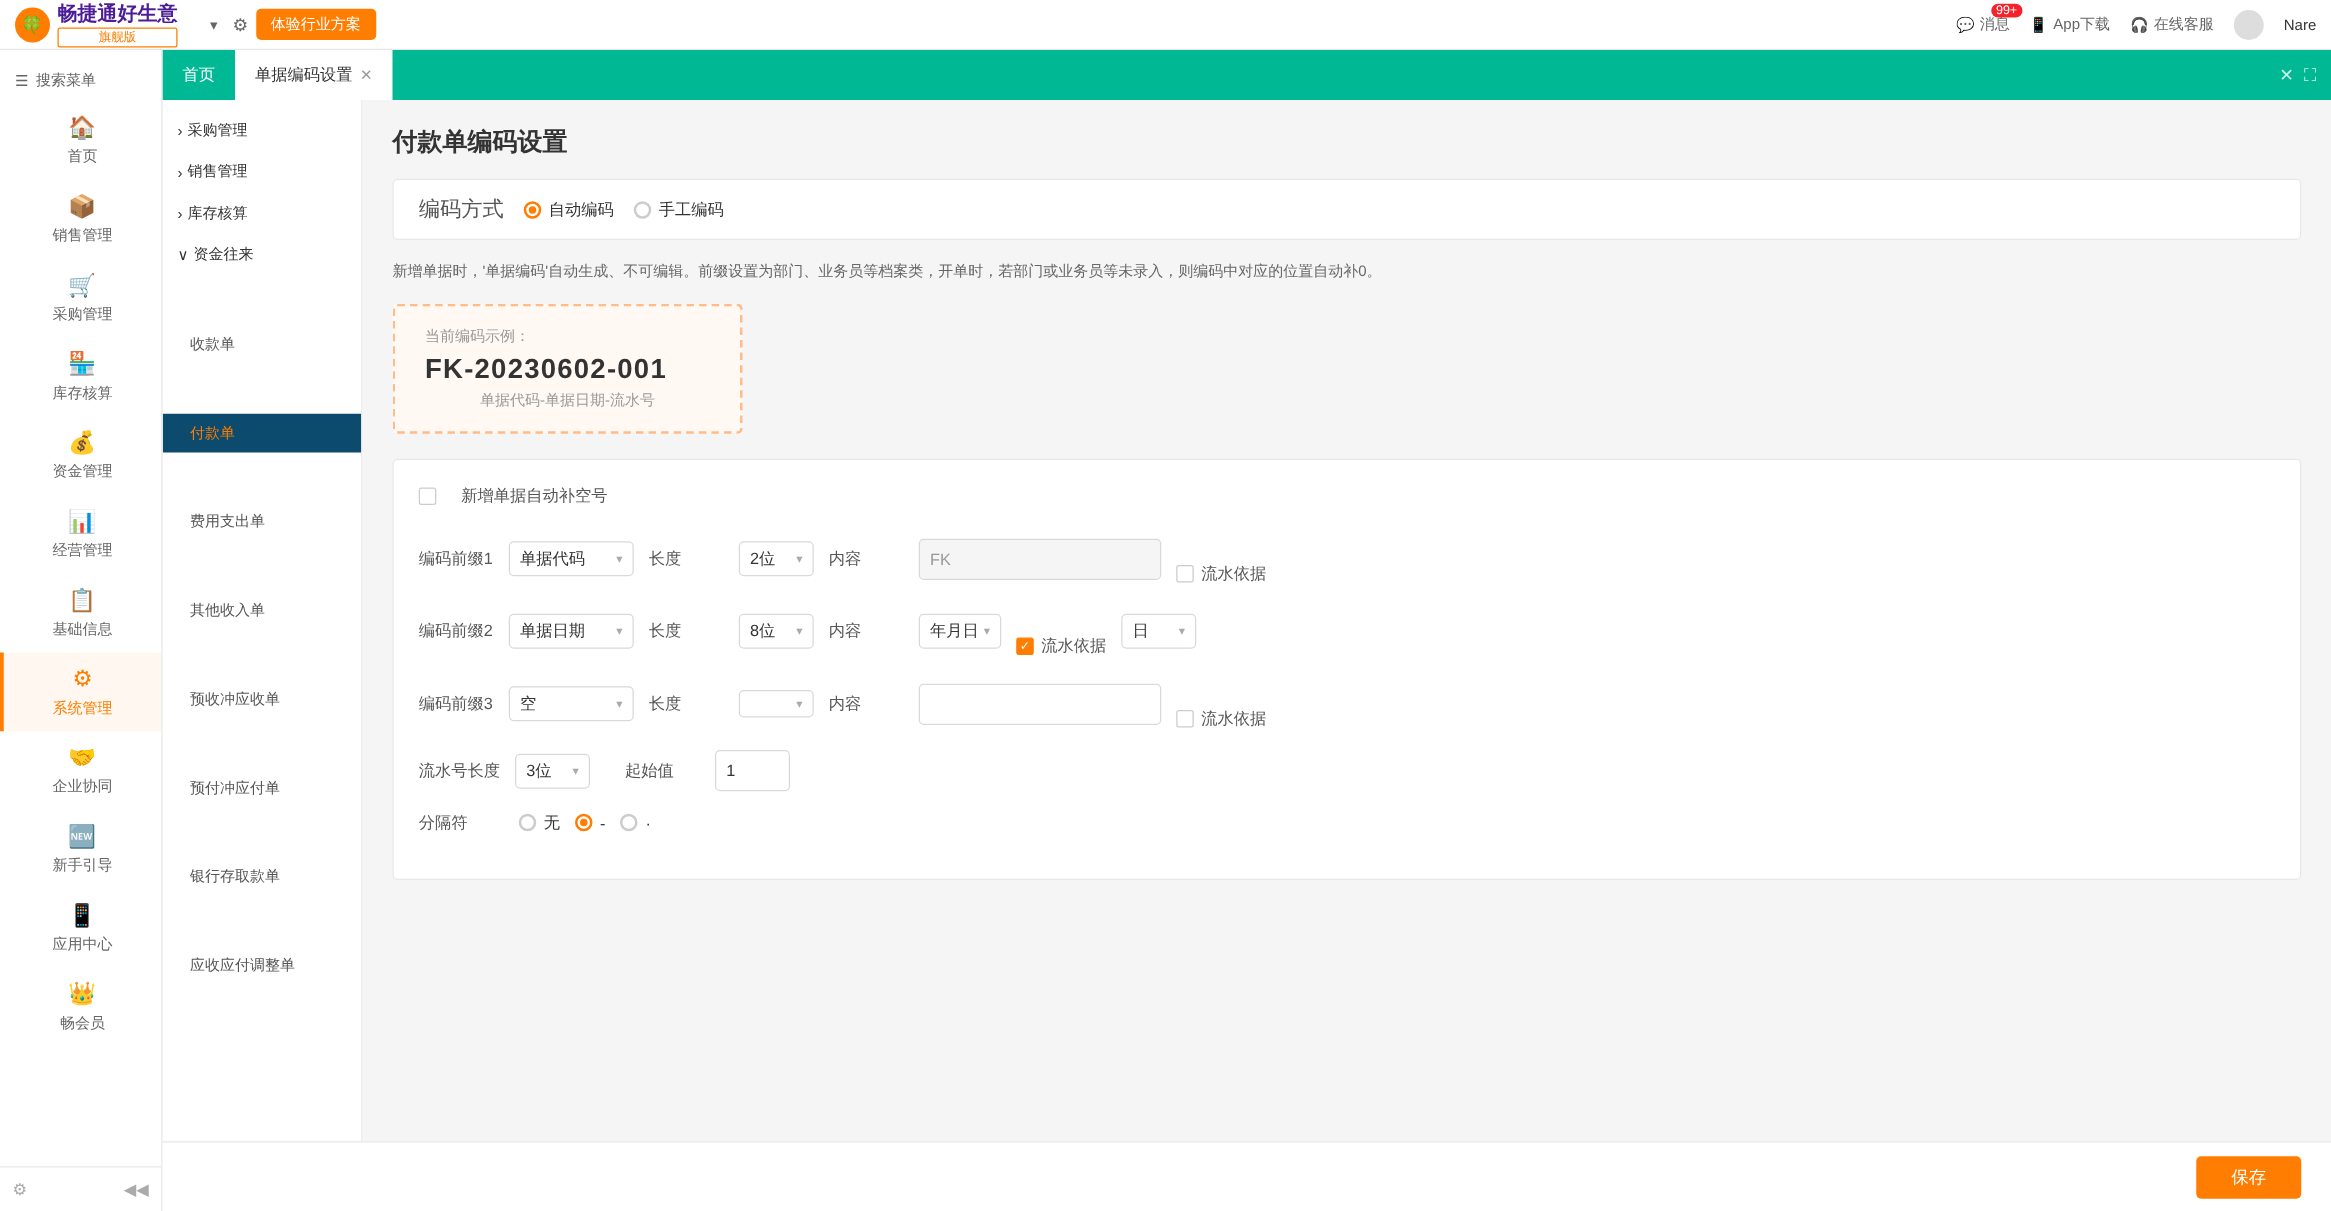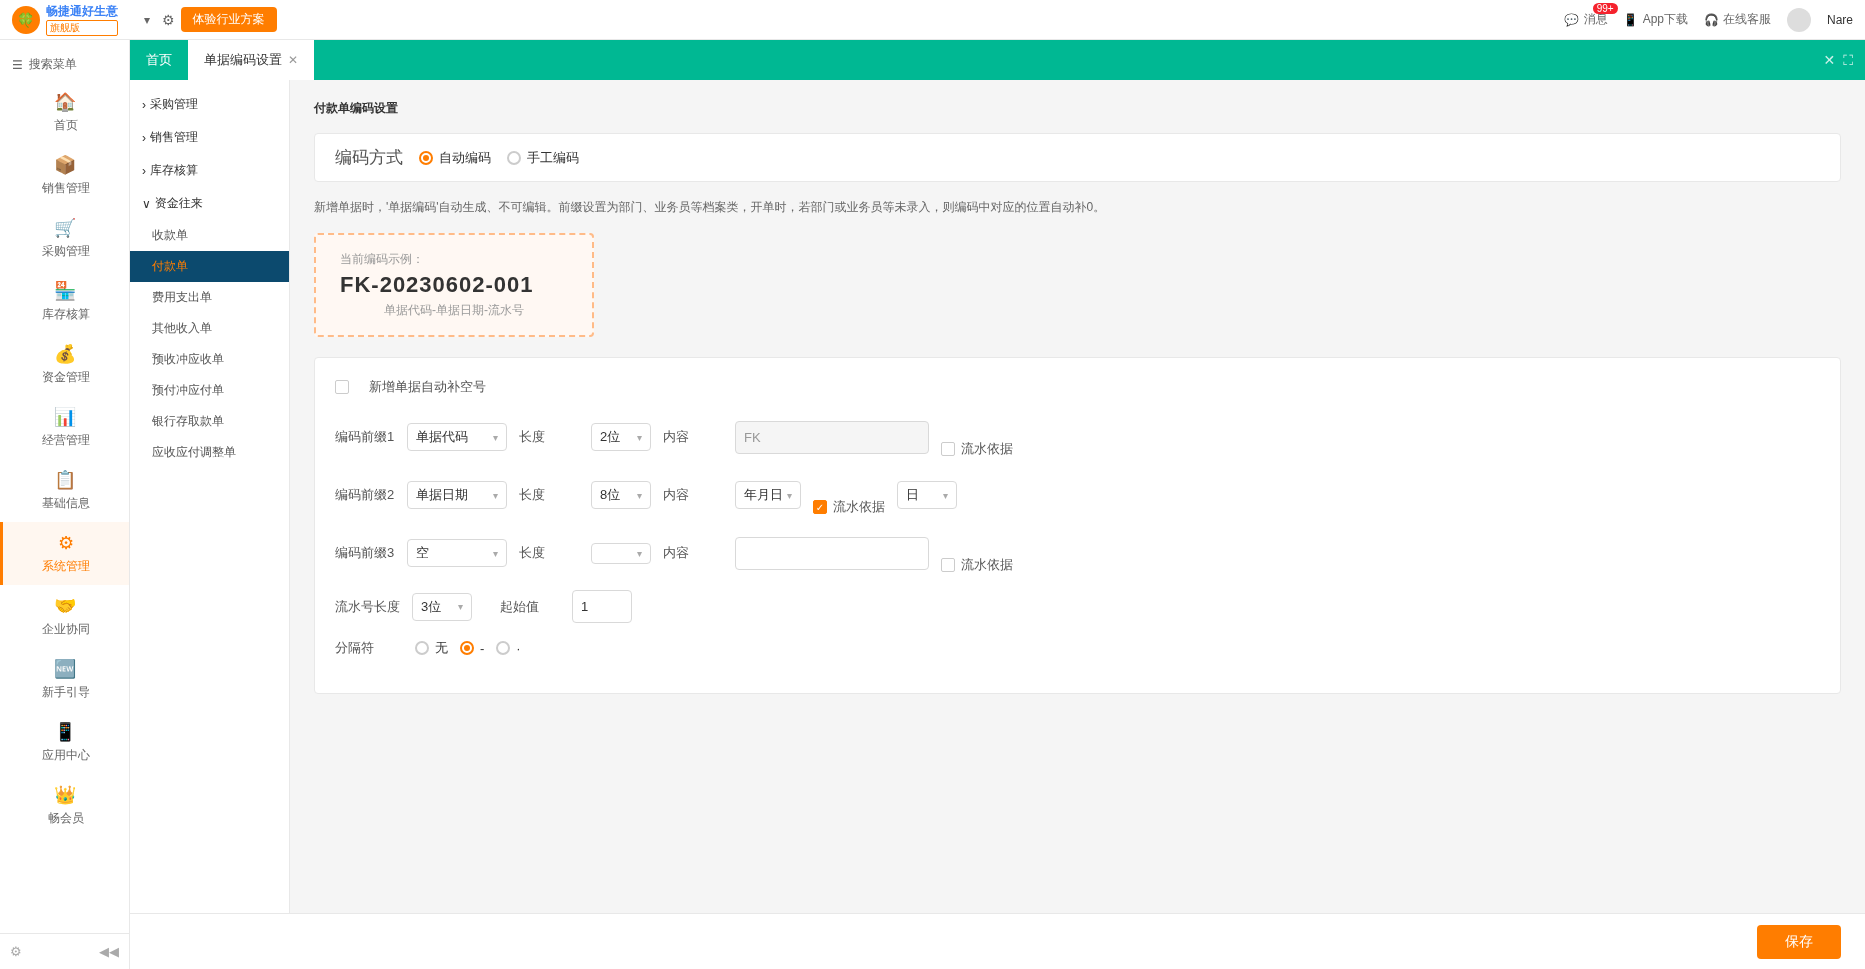--- a/index.html
+++ b/index.html
@@ -3,21 +3,21 @@
   <meta charset="utf-8">
   <style>
     * { box-sizing: border-box; margin: 0; padding: 0; }
     body { font-family: 'PingFang SC', 'Microsoft YaHei', sans-serif; font-size: 13px; background: #f5f5f5; color: #333; display: flex; flex-direction: column; height: 100vh; overflow: hidden; }
 
     
     .top-header { height: 40px; background: #fff; border-bottom: 1px solid #e8e8e8; display: flex; align-items: center; padding: 0 12px; justify-content: space-between; flex-shrink: 0; }
     .top-header-left { display: flex; align-items: center; gap: 8px; }
     .logo-area { display: flex; align-items: center; gap: 6px; }
     .logo-icon { width: 28px; height: 28px; background: #ff7d00; border-radius: 50%; display: flex; align-items: center; justify-content: center; color: white; font-size: 14px; }
-    .logo-badge { font-size: 10px; color: #ff7d00; border: 1px solid #ff7d00; border-radius: 2px; padding: 0 3px; }
+    .logo-badge { font-size: 10px; color: #ff7d00; border: 1px solid #ff7d00; border-radius: 2px; padding: 0 3px; text-align: center; }
     .header-nav-btn { font-size: 12px; color: #666; cursor: pointer; padding: 2px 6px; }
     .header-gear { color: #666; cursor: pointer; font-size: 14px; }
     .header-cta { background: #ff7d00; color: white; border: none; border-radius: 4px; padding: 4px 12px; font-size: 12px; cursor: pointer; }
     .top-header-right { display: flex; align-items: center; gap: 16px; font-size: 12px; color: #666; }
     .msg-badge { position: relative; display: flex; align-items: center; gap: 4px; cursor: pointer; }
     .badge-count { background: #f5222d; color: white; border-radius: 8px; padding: 0 4px; font-size: 10px; position: absolute; top: -8px; right: -10px; }
     .user-avatar { width: 24px; height: 24px; background: #ddd; border-radius: 50%; }
 
     
     .main-layout { display: flex; flex: 1; overflow: hidden; }
@@ -38,27 +38,27 @@
     .tab-close { font-size: 12px; color: #999; cursor: pointer; }
     .tab-bar-right { margin-left: auto; display: flex; align-items: center; gap: 8px; padding-right: 12px; color: white; font-size: 16px; cursor: pointer; }
 
     
     .content-area { flex: 1; display: flex; overflow: hidden; }
 
     
     .sub-sidebar { width: 160px; background: #fff; border-right: 1px solid #e8e8e8; overflow-y: auto; flex-shrink: 0; padding: 8px 0; }
     .sub-menu-group { }
     .sub-menu-header { padding: 8px 12px; color: #333; font-size: 12px; cursor: pointer; display: flex; align-items: center; gap: 4px; }
-    .sub-menu-item { padding: 7px 12px 7px 22px; font-size: 12px; color: #555; cursor: pointer; }
+    .sub-menu-item { padding: 7px 12px 7px 22px; font-size: 12px; color: #555; cursor: pointer; margin-top: 40px; }
     .sub-menu-item.active { color: #ff7d00; background: #0c4a6e; }
 
     
     .main-content { flex: 1; overflow-y: auto; padding: 20px 24px; background: #f5f5f5; }
 
-    .page-title { font-size: 12px; font-weight: 600; color: #333; margin-bottom: 16px; }
+    .page-title { font-size: 20px; font-weight: 600; color: #333; margin-bottom: 16px; }
 
     
     .encoding-card { background: #fff; border: 1px solid #e8e8e8; border-radius: 4px; padding: 12px 20px; margin-bottom: 16px; display: flex; align-items: center; gap: 16px; }
     .radio-group { display: flex; align-items: center; gap: 16px; }
     .radio-item { display: flex; align-items: center; gap: 6px; cursor: pointer; font-size: 13px; }
     .radio-btn { width: 14px; height: 14px; border-radius: 50%; border: 2px solid #ccc; display: inline-flex; align-items: center; justify-content: center; }
     .radio-btn.checked { border-color: #ff7d00; }
     .radio-btn.checked::after { content: ''; width: 6px; height: 6px; border-radius: 50%; background: #ff7d00; }
 
     
@@ -94,21 +94,21 @@
     .save-btn { background: #ff7d00; color: white; border: none; border-radius: 4px; padding: 8px 28px; font-size: 14px; cursor: pointer; }
   </style>
 </head>
 <body>
 
 <div class="top-header">
   <div class="top-header-left">
     <div class="logo-area">
       <div class="logo-icon">🍀</div>
       <div>
-        <div style="font-size:12px;color:#3b82f6;font-weight:600;">畅捷通好生意</div>
+        <div style="font-size:16px;color:#4c1d95;font-weight:600;">畅捷通好生意</div>
         <div class="logo-badge">旗舰版</div>
       </div>
     </div>
     <div style="display:flex;align-items:center;gap:6px;margin-left:12px;">
       <span class="header-nav-btn">▾</span>
       <span class="header-gear">⚙</span>
       <button class="header-cta">体验行业方案</button>
     </div>
   </div>
   <div class="top-header-right">

